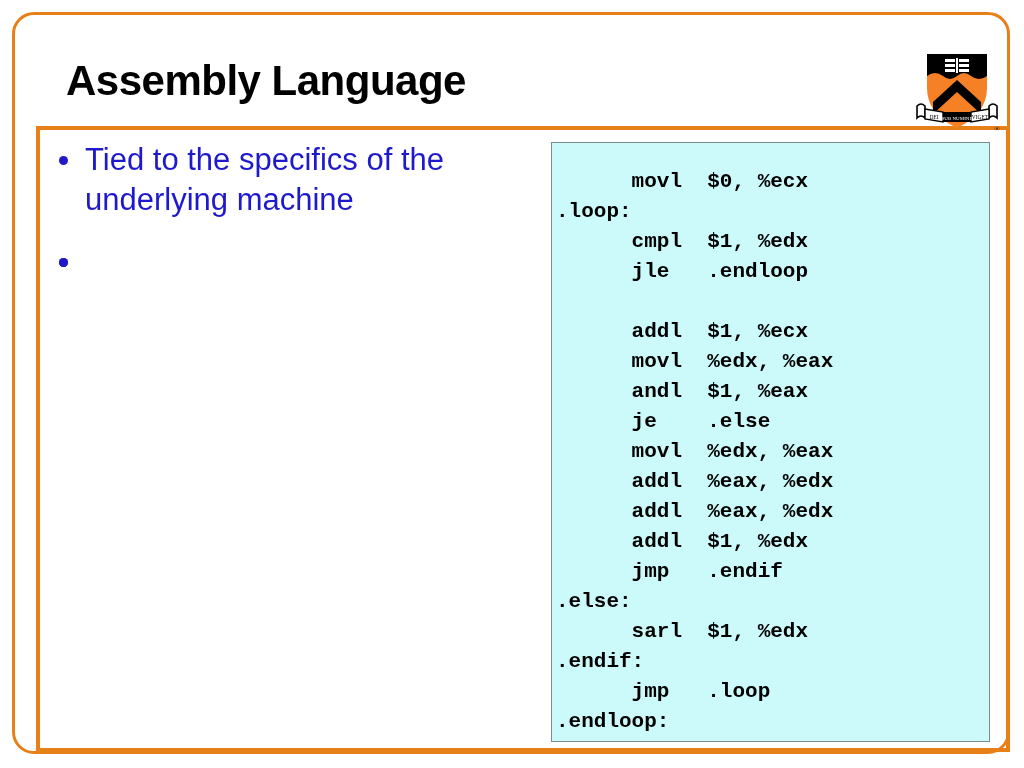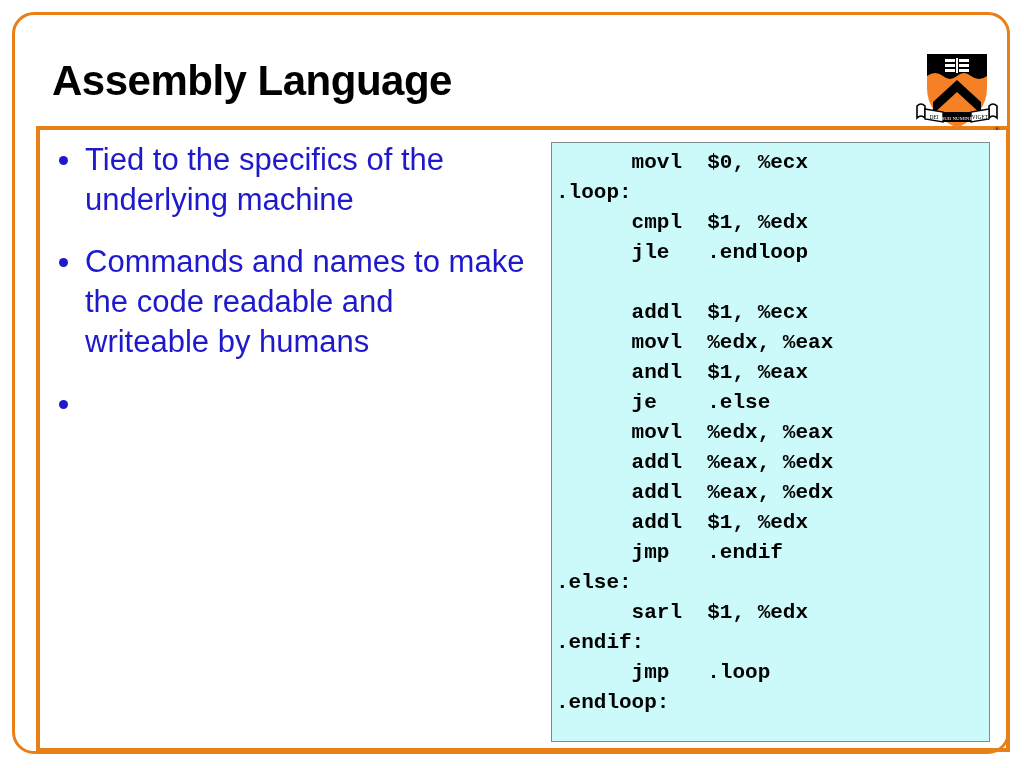--- a/index.html
+++ b/index.html
@@ -31,21 +31,21 @@
   
   #title-bar {
     position: absolute;
     left: 14px;
     top: 14px;
     width: 994px;
     height: 104px;
   }
   #slide-title {
     position: absolute;
-    left: 38px;
+    left: 52px;
     top: 46px;
     font-size: 42px;
     font-weight: bold;
     color: #000000;
     letter-spacing: -0.5px;
     white-space: nowrap;
     line-height: 1;
   }
 
   
@@ -115,21 +115,21 @@
     top: 142px;
     width: 439px;
     height: 600px;
     box-sizing: border-box;
     background: #CCFAFA;
     border: 1px solid #7E8A8C;
     overflow: hidden;
   }
   #code-text {
     margin: 0;
-    padding: 5px 0 0 4px;
+    padding: 24px 0 0 4px;
     font-family: "Liberation Mono", "DejaVu Sans Mono", monospace;
     font-size: 21px;
     font-weight: bold;
     line-height: 30px;
     color: #000000;
     white-space: pre;
   }
 </style>
 </head>
 <body>
@@ -177,21 +177,20 @@
 
 <div id="content">
 
   <div id="bullets">
     <div class="bullet">
       <span class="bullet-dot"></span>
       <span>Tied to the specifics of the underlying machine</span>
     </div>
     <div class="bullet">
       <span class="bullet-dot"></span>
-      <span>Commands and names to make the code readable and writeable by humans</span>
     </div>
     <div class="bullet">
       <span class="bullet-dot"></span>
     </div>
   </div>
 
   <div id="code-block">
     <pre id="code-text">      movl  $0, %ecx
 .loop:
       cmpl  $1, %edx

